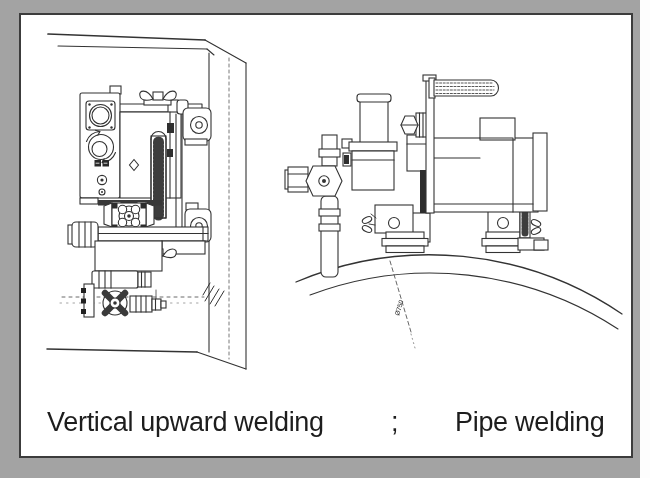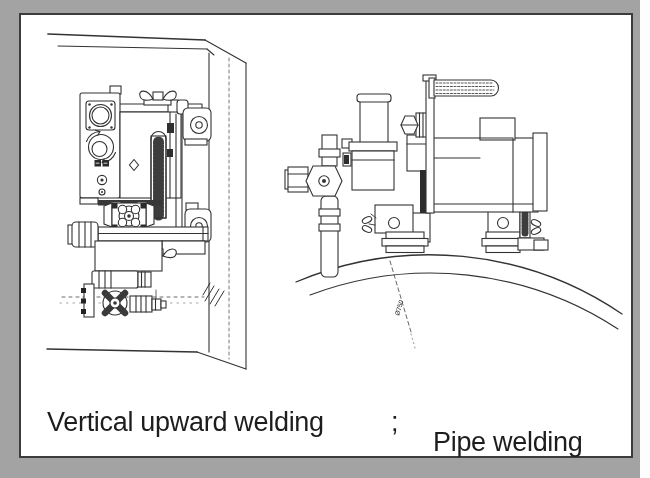--- a/index.html
+++ b/index.html
@@ -5,21 +5,21 @@
   html,body{margin:0;padding:0;background:#fdfdfd;}
   .stage{position:relative;width:640px;height:478px;background:#a3a3a3;overflow:hidden;
          font-family:"Liberation Sans",sans-serif;}
   .frame{position:absolute;left:19px;top:13px;width:614px;height:445px;
          box-sizing:border-box;border:2px solid #3c3c3c;background:#ffffff;}
   .figure-svg{position:absolute;left:0;top:0;width:650px;height:478px;}
   .cap{position:absolute;top:405px;font-size:27px;line-height:34px;color:#1d1d1d;
        letter-spacing:-0.3px;white-space:nowrap;}
   #cap-left{left:47px;}
   #cap-sep{left:391px;}
-  #cap-right{left:433px;margin-top:20px;}
+  #cap-right{left:455px;}
 </style>
 </head>
 <body>
 
 <div class="stage">
   <div class="frame"></div>
 
   <svg class="figure-svg" viewBox="0 0 650 478" fill="none" stroke="#333" stroke-width="1.1" stroke-linecap="round">
 
     <g>

